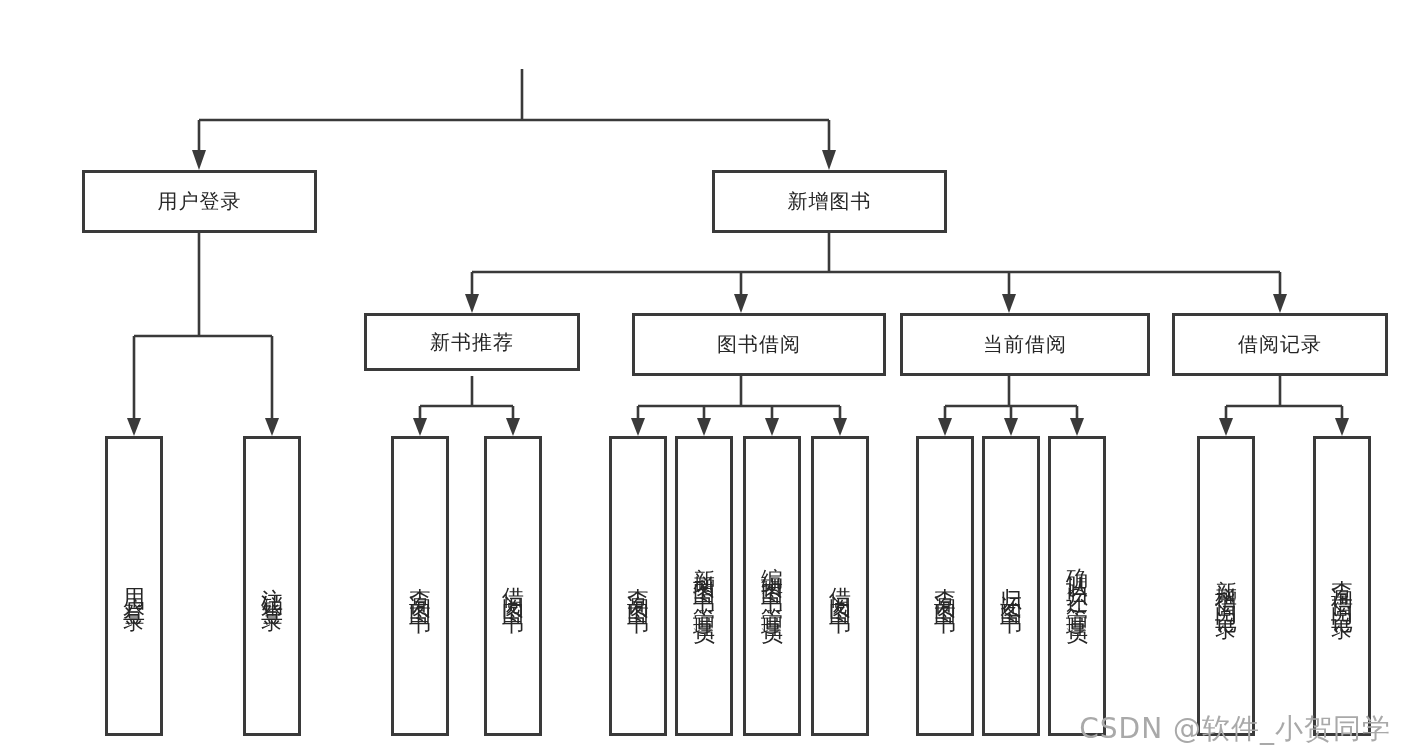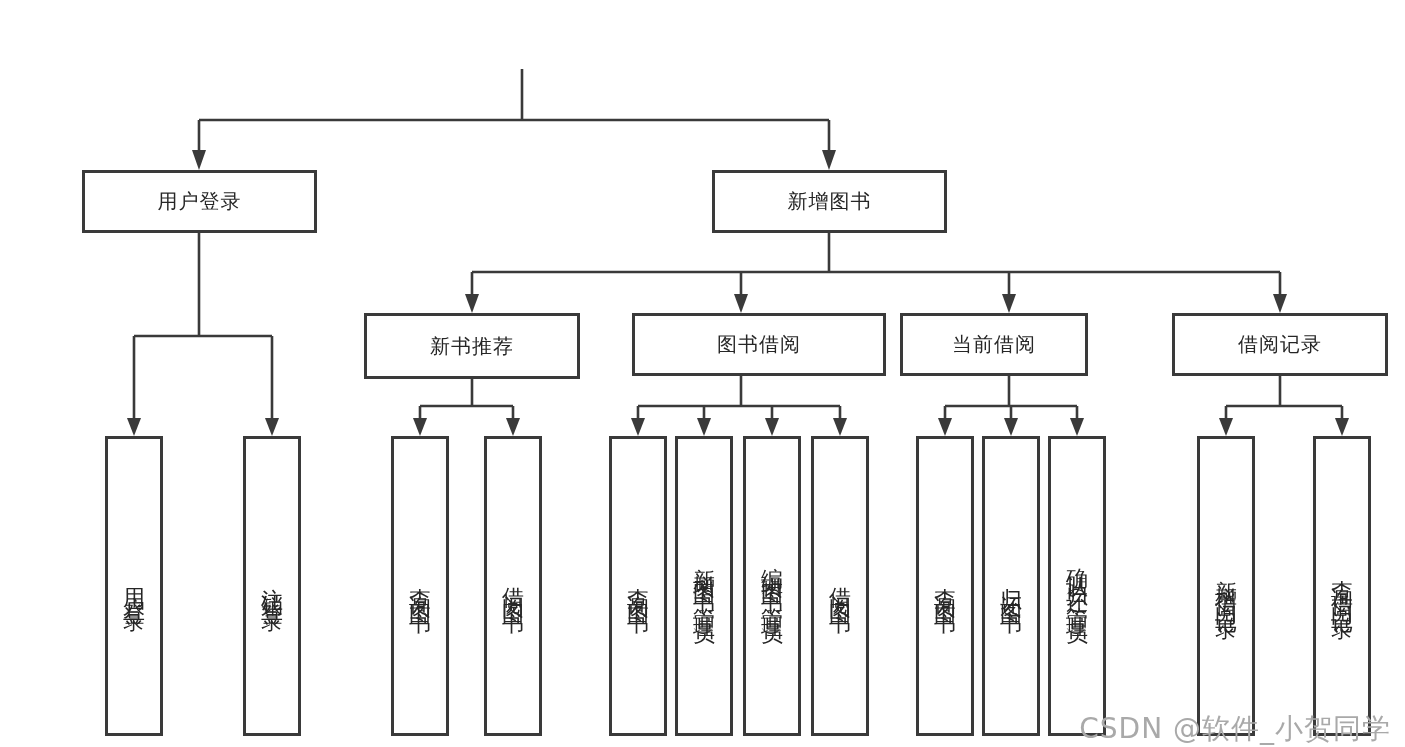--- a/index.html
+++ b/index.html
@@ -94,27 +94,27 @@
   </svg>
 
 
   <div class="node h" style="left:82px;top:170px;width:235px;height:63px">
     <span>用户登录</span>
   </div>
   <div class="node h" style="left:712px;top:170px;width:235px;height:63px">
     <span>新增图书</span>
   </div>
 
-  <div class="node h" style="left:364px;top:313px;width:216px;height:66px">
+  <div class="node h" style="left:364px;top:313px;width:216px;height:58px">
     <span>新书推荐</span>
   </div>
   <div class="node h" style="left:632px;top:313px;width:254px;height:63px">
     <span>图书借阅</span>
   </div>
-  <div class="node h" style="left:900px;top:313px;width:188px;height:63px">
+  <div class="node h" style="left:900px;top:313px;width:250px;height:63px">
     <span>当前借阅</span>
   </div>
   <div class="node h" style="left:1172px;top:313px;width:216px;height:63px">
     <span>借阅记录</span>
   </div>
 
   <div class="node v" style="left:105px;top:436px;width:58px;height:300px">
     <span class="vlbl">用户登录</span>
   </div>
   <div class="node v" style="left:243px;top:436px;width:58px;height:300px">

